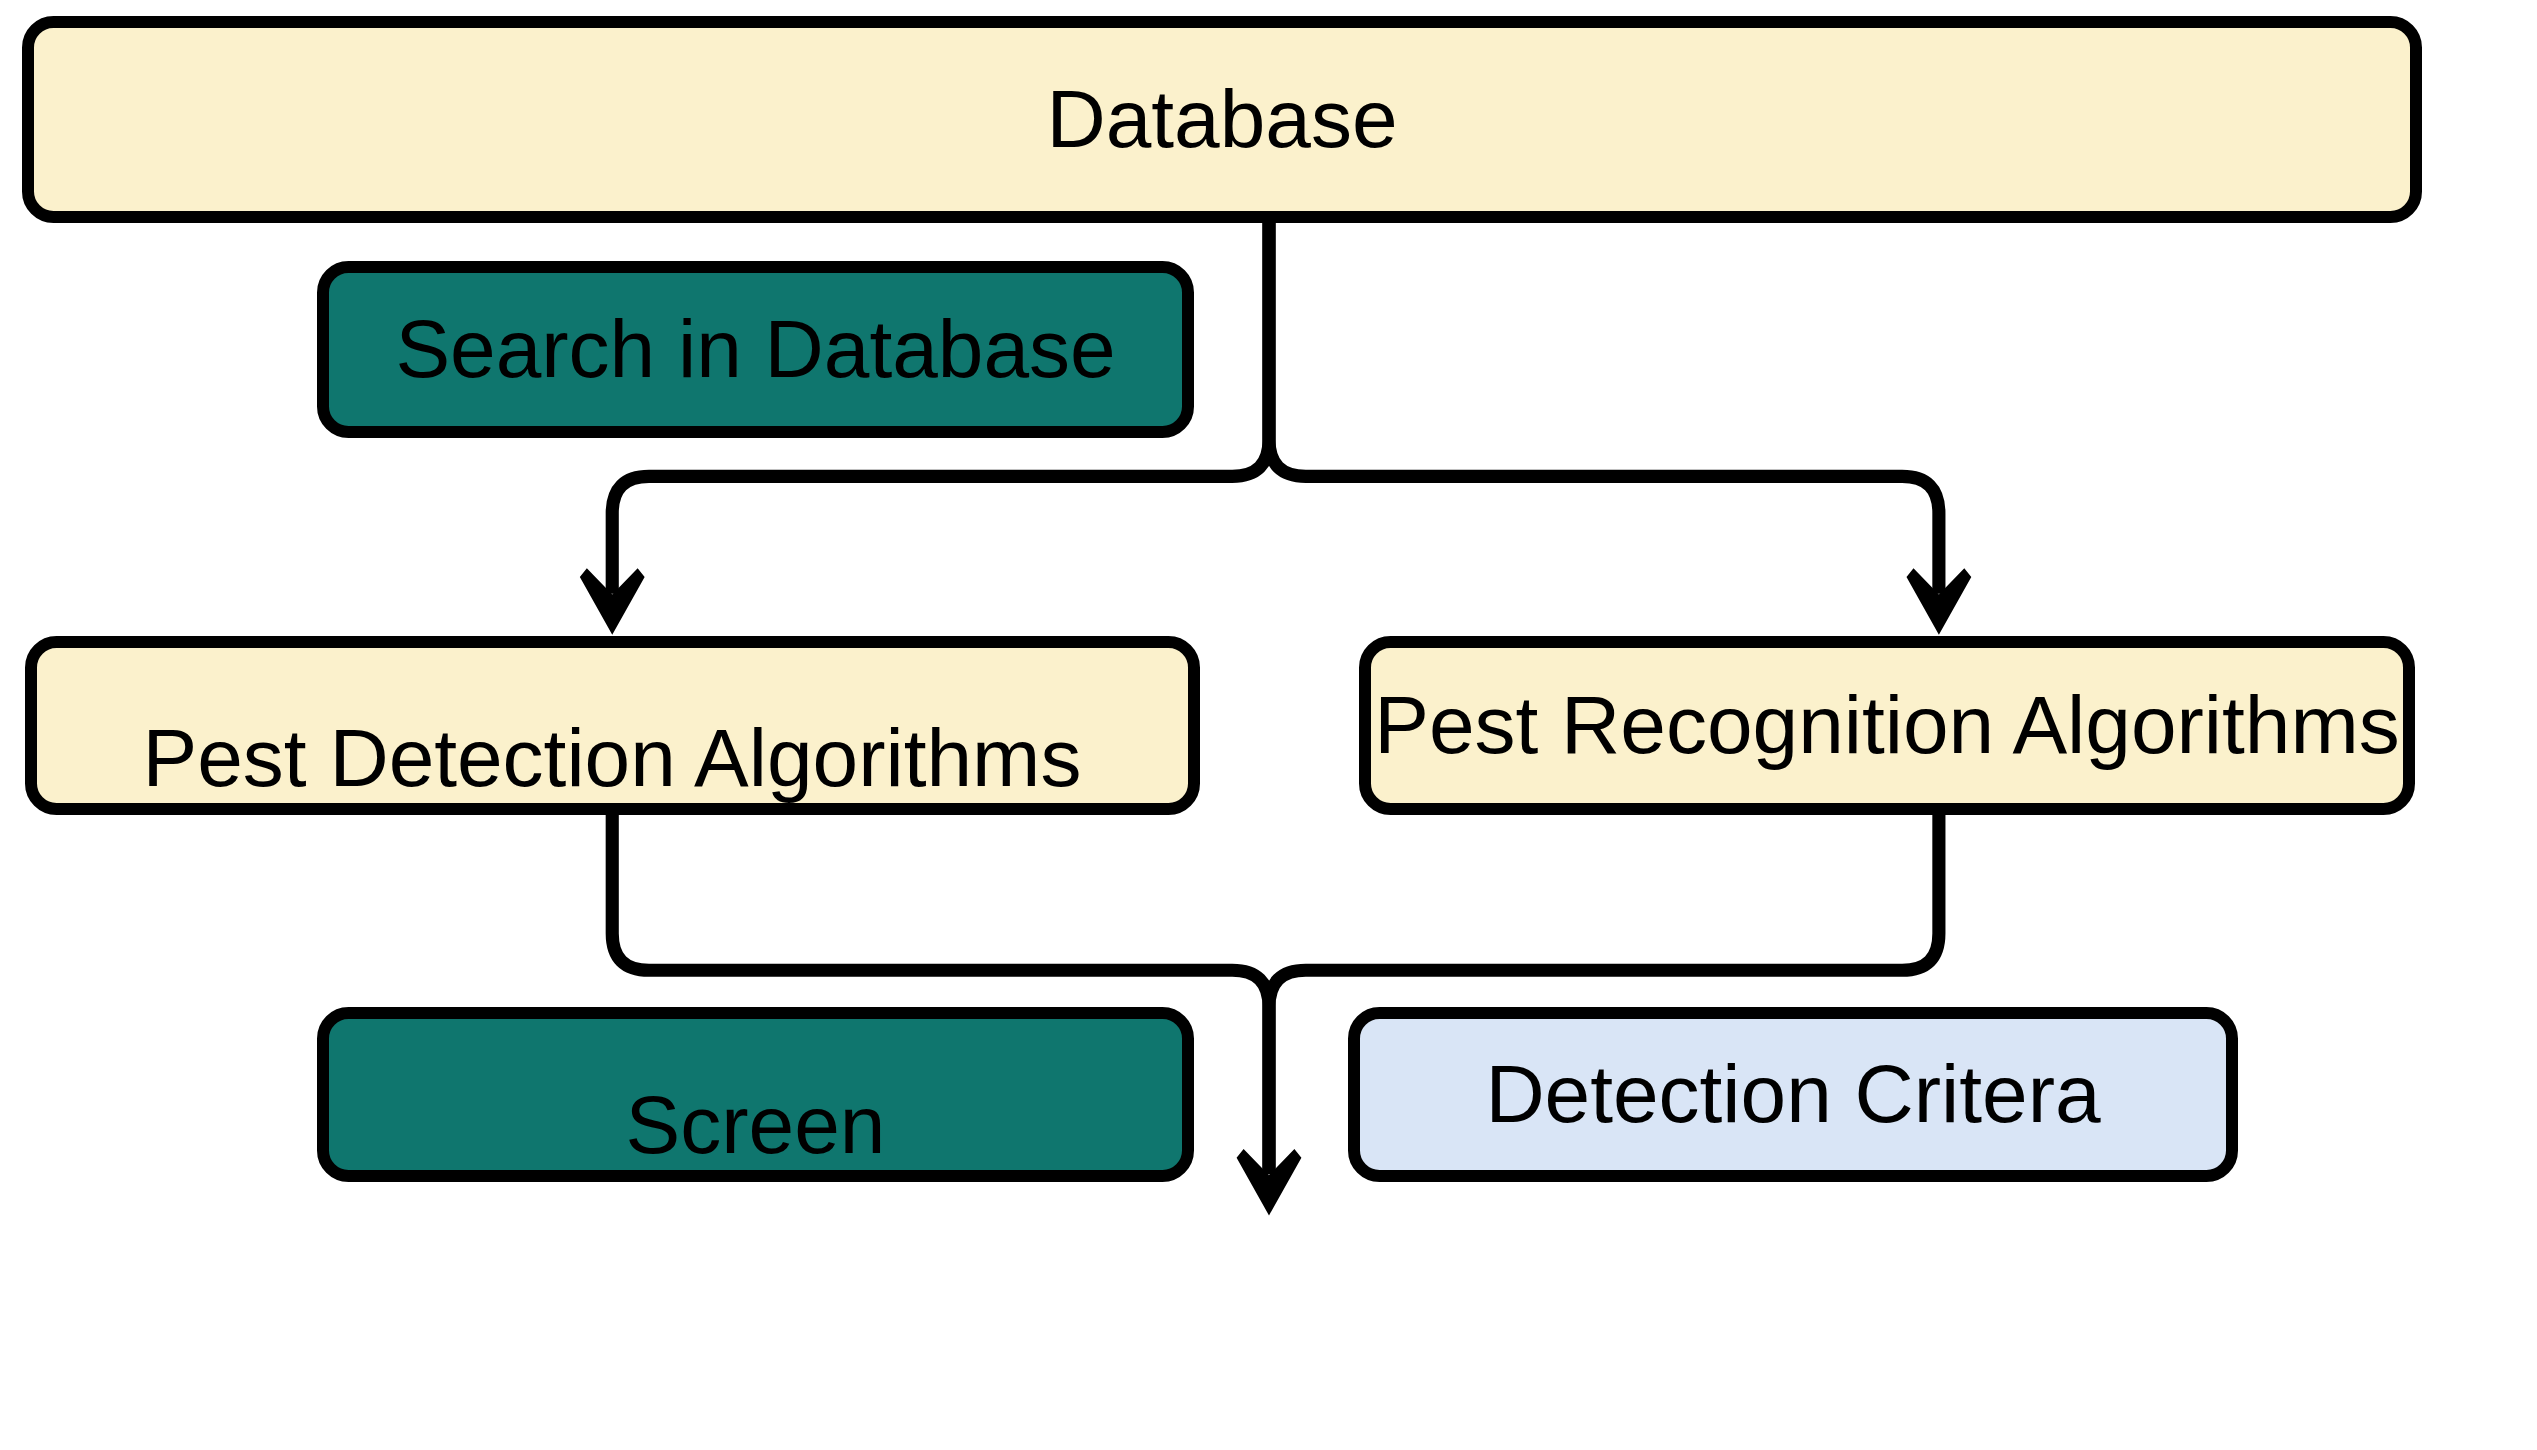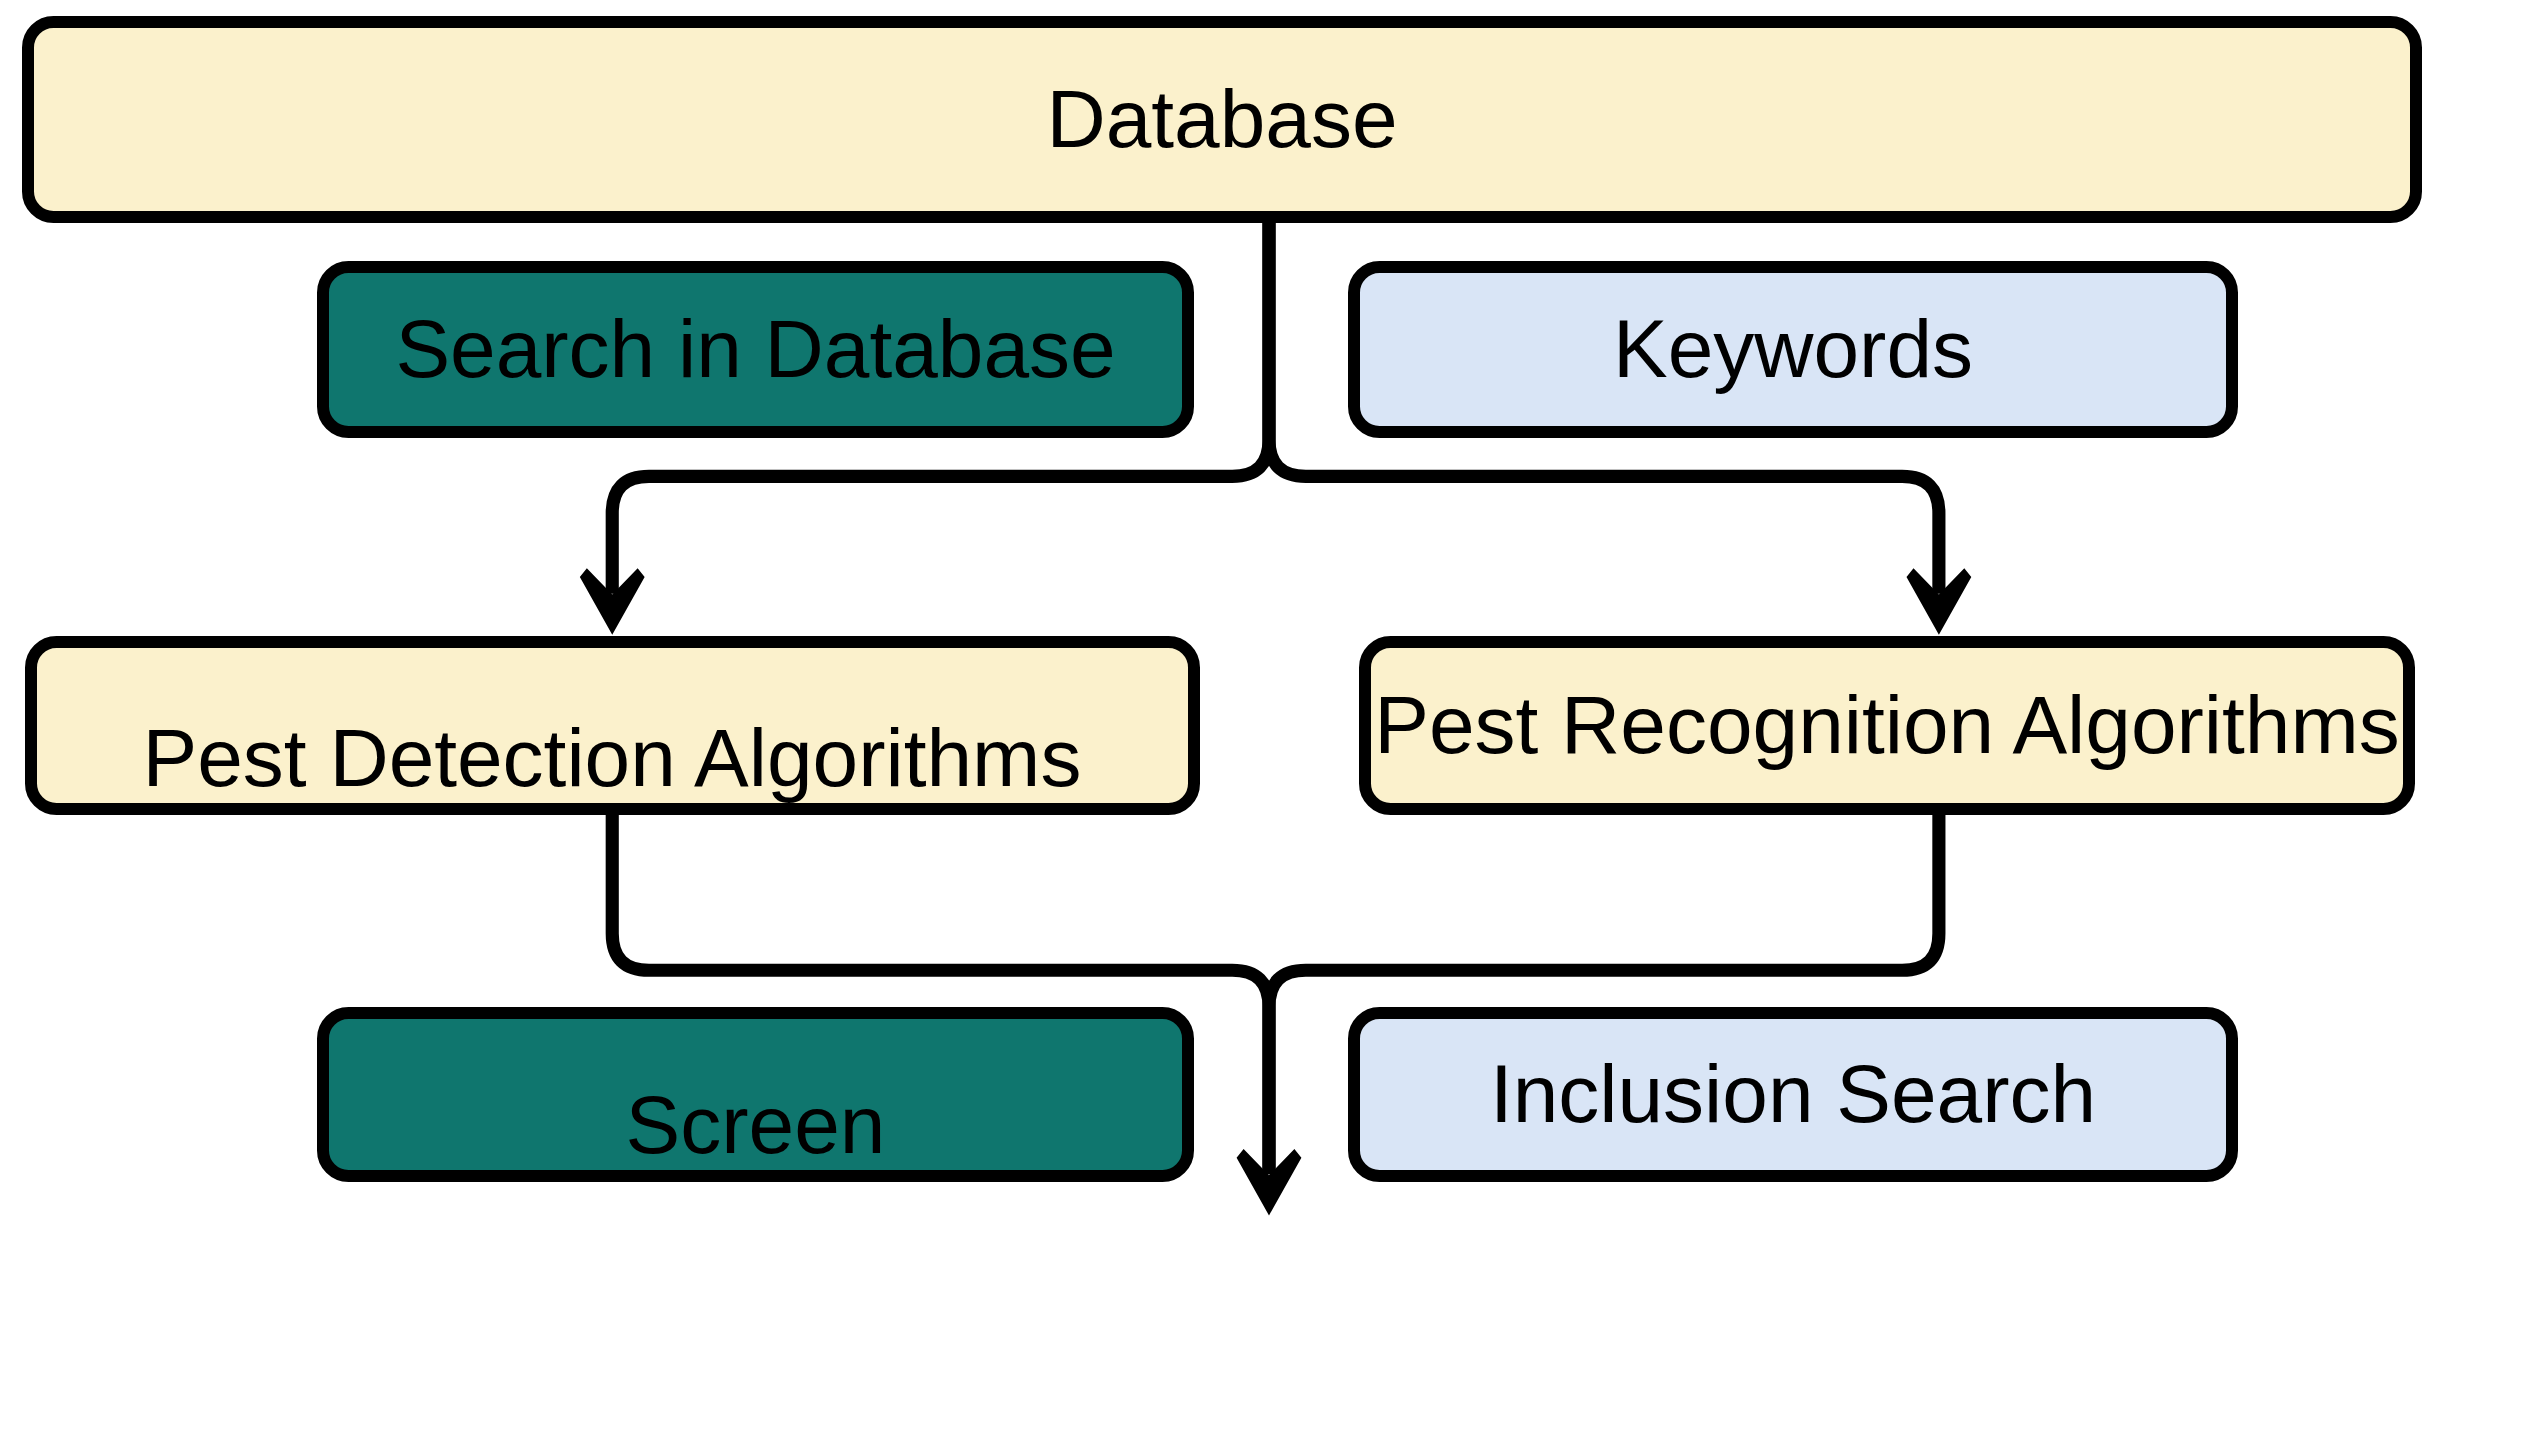--- a/index.html
+++ b/index.html
@@ -77,35 +77,32 @@
   </svg>
 
   <div class="node node-database fill-yellow">
     <span>Database</span>
   </div>
 
   <div class="node node-search fill-peach">
     <span>Search in Database</span>
   </div>
 
-  <div class="node node-keywords fill-blue">
-    <span>Keywords</span>
-  </div>
 
   <div class="node node-detection fill-yellow">
     <span>Pest Detection Algorithms</span>
   </div>
 
   <div class="node node-recognition fill-yellow">
     <span>Pest Recognition Algorithms</span>
   </div>
 
   <div class="node node-screen fill-peach">
     <span>Screen</span>
   </div>
 
   <div class="node node-inclusion fill-blue">
-    <span>Inclusion Search</span>
+    <span>Detection Critera</span>
   </div>
 
 
 </div>
 
 
 </body></html>

